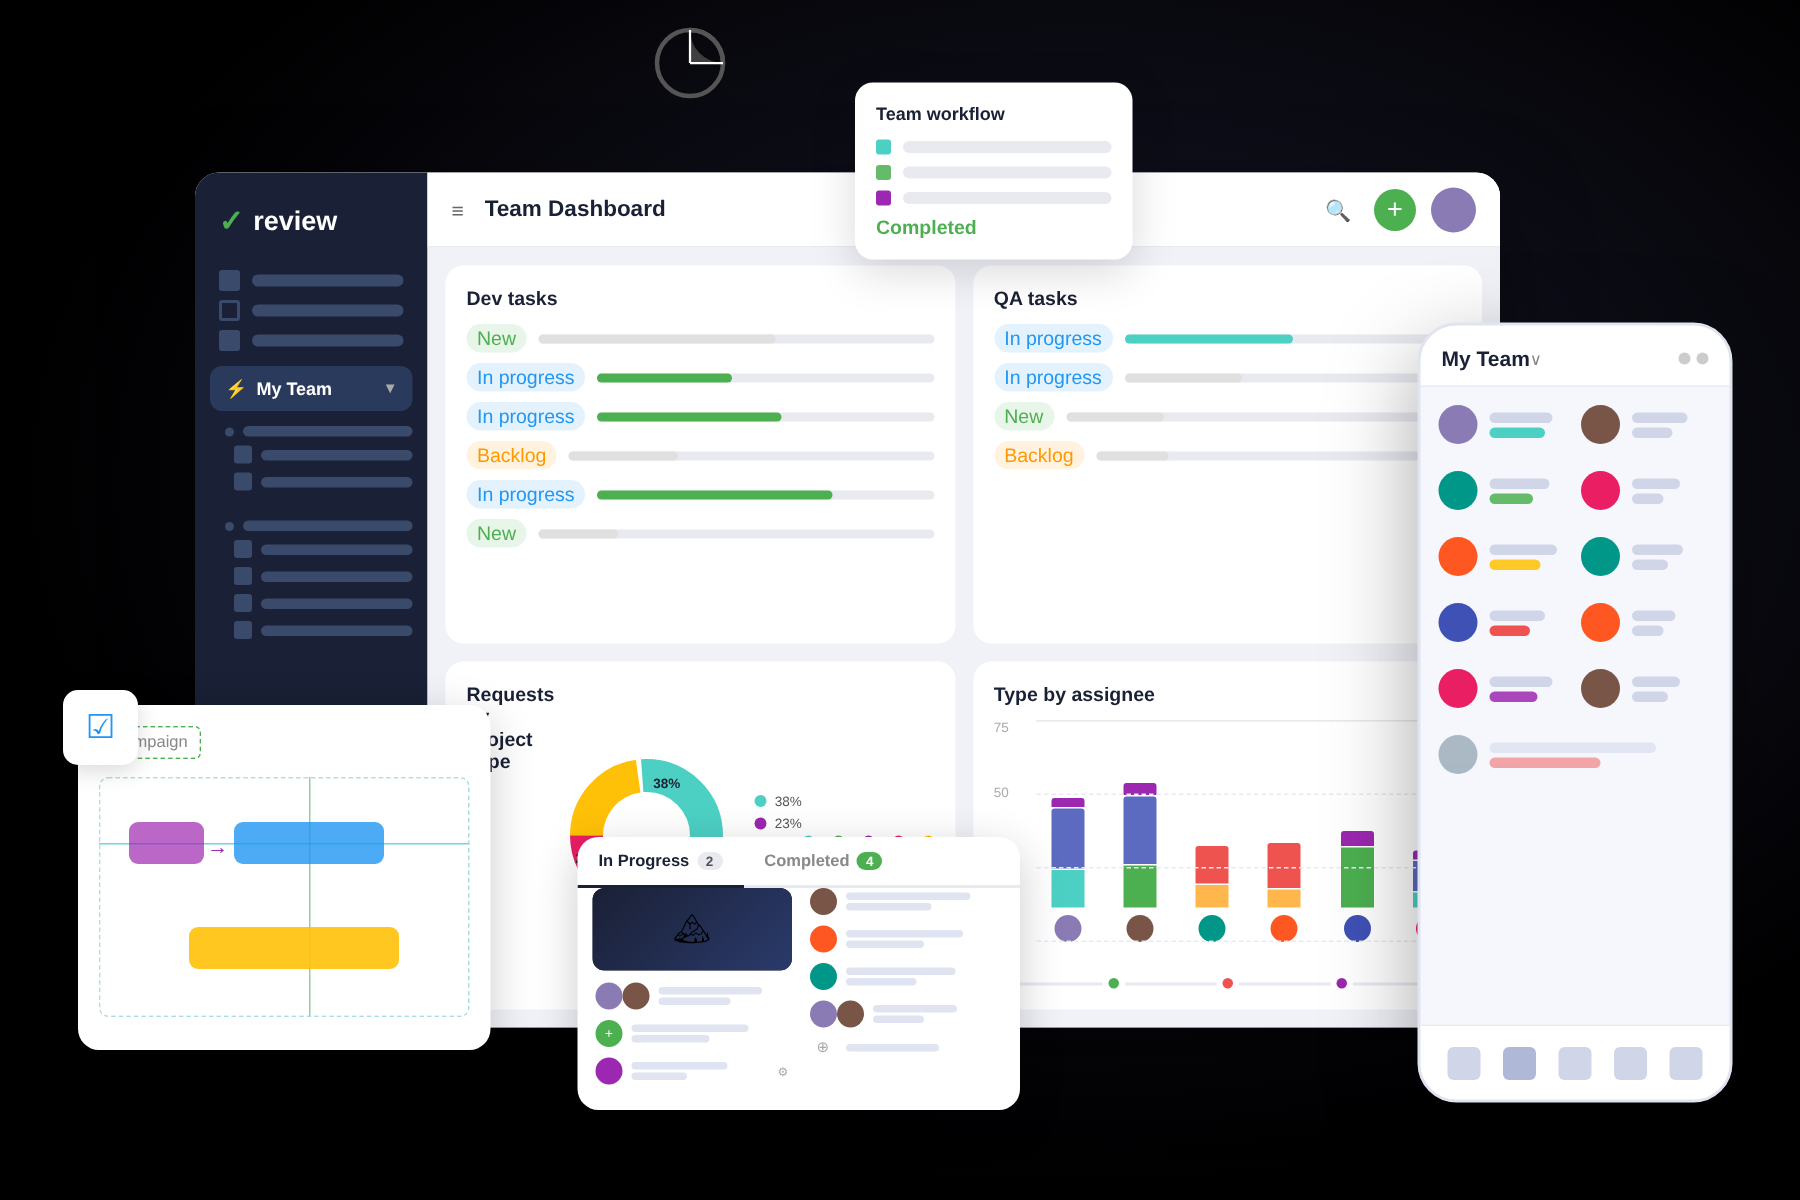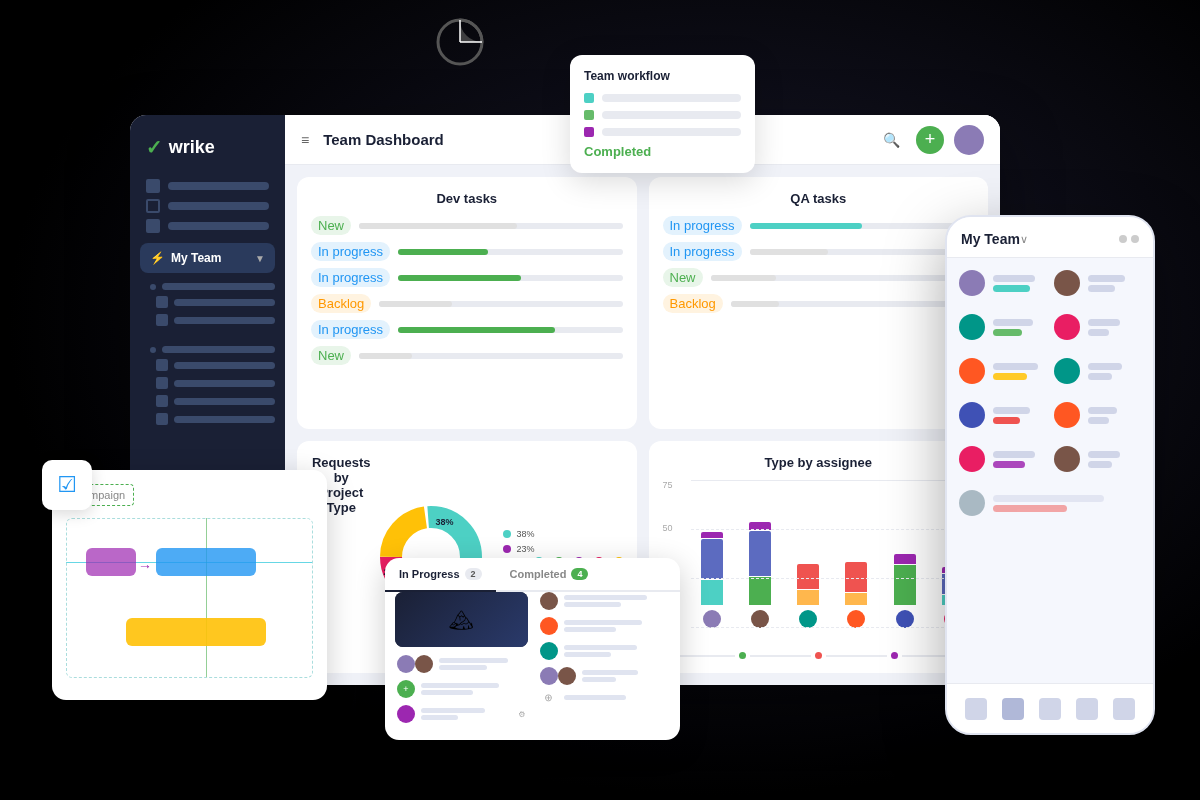--- a/index.html
+++ b/index.html
@@ -210,21 +210,20 @@
     }
 
     
     .dashboard-grid {
       display: grid;
       grid-template-columns: 1fr 1fr;
       gap: 12px;
       padding: 12px;
       height: calc(100% - 50px);
       overflow: hidden;
-      text-align: center;
     }
 
     .dash-card {
       background: white;
       border-radius: 12px;
       padding: 14px;
       overflow: hidden;
     }
 
     .card-title {
@@ -734,21 +733,21 @@
     <div class="tooltip-bar" style="background:#e8eaf0;"></div>
   </div>
   <div class="completed-label">Completed</div>
 </div>
 
 <div class="main-panel">
 
   <div class="sidebar">
     <div class="wrike-logo">
       <span class="wrike-check">✓</span>
-      <span>wrike</span>
+      <span>review</span>
     </div>
 
     <div class="sidebar-icon-row">
       <div class="sidebar-icon-item">
         <div class="sidebar-icon-shape"></div>
         <div class="sidebar-text-bar" style="width:70%"></div>
       </div>
       <div class="sidebar-icon-item">
         <div class="sidebar-icon-shape" style="width:14px;height:14px;background:transparent;border:2px solid #3a4a6b;"></div>
         <div class="sidebar-text-bar" style="width:80%"></div>

